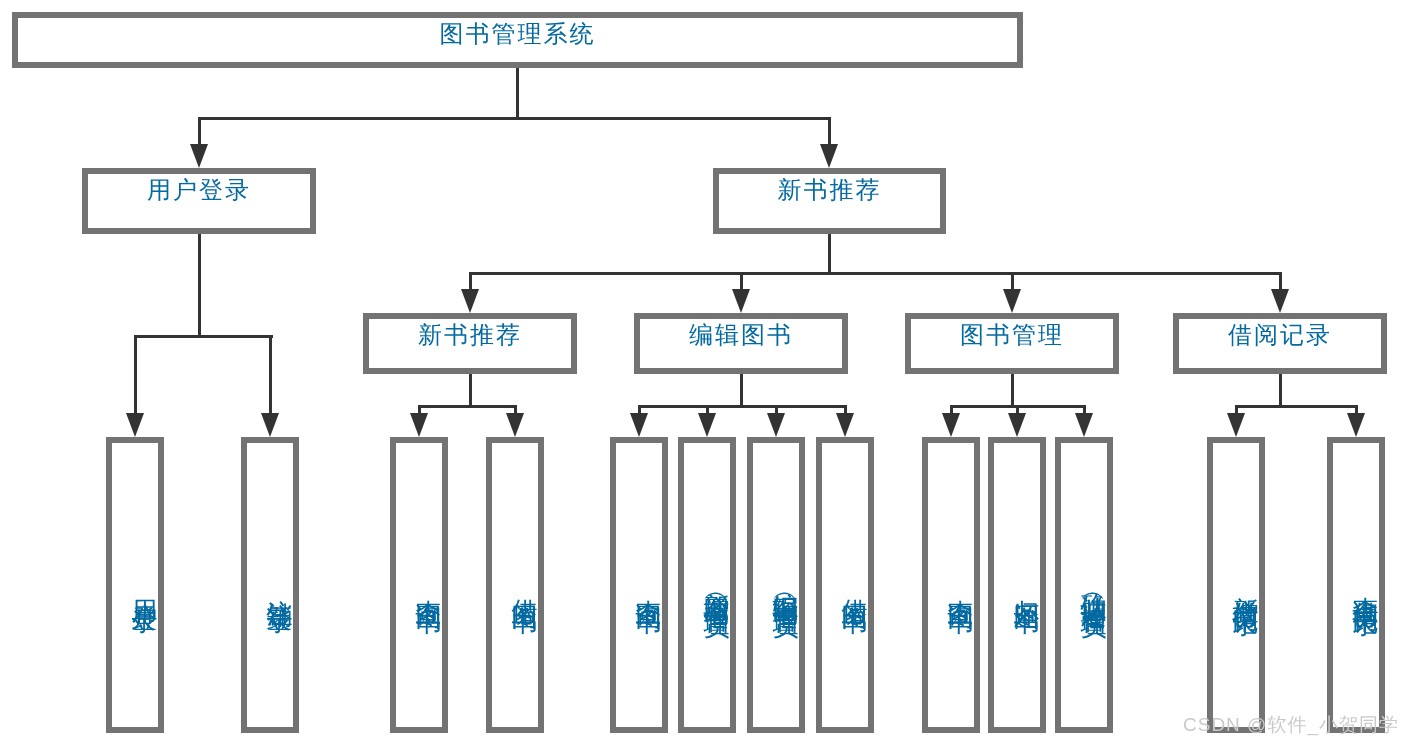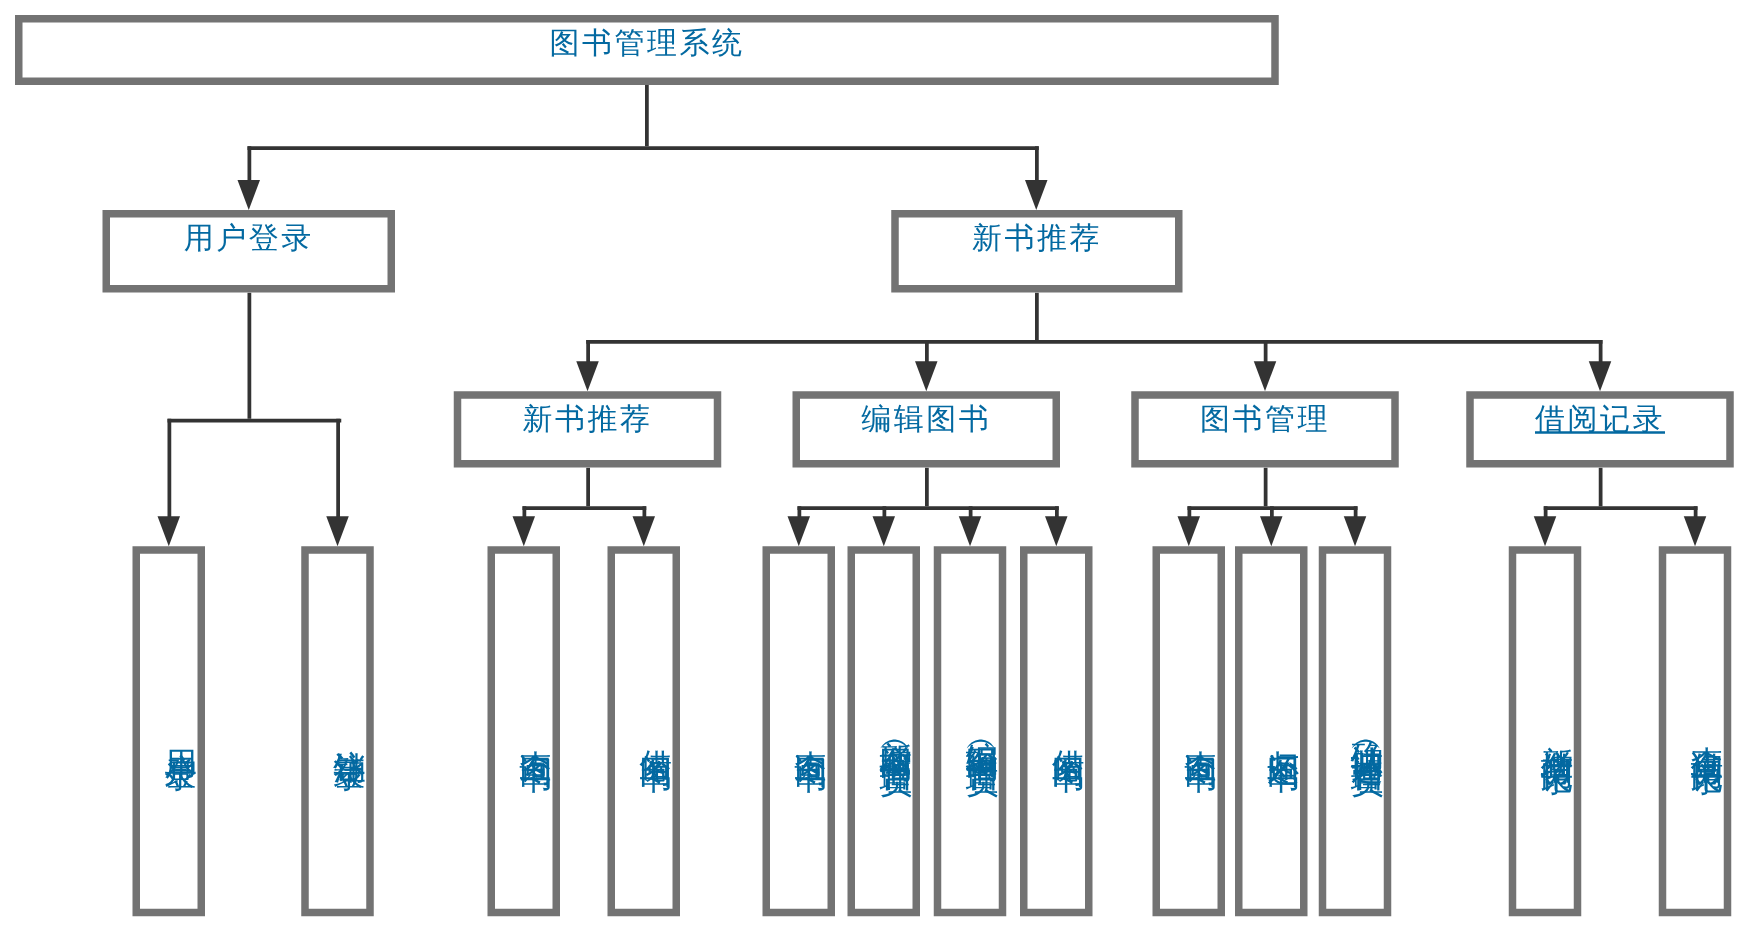--- a/index.html
+++ b/index.html
@@ -105,21 +105,21 @@
 
   <div class="node" style="left:363px; top:313px; width:214px; height:61px;">
     <span>新书推荐</span>
   </div>
   <div class="node" style="left:634px; top:313px; width:214px; height:61px;">
     <span>编辑图书</span>
   </div>
   <div class="node" style="left:905px; top:313px; width:214px; height:61px;">
     <span>图书管理</span>
   </div>
-  <div class="node" style="left:1173px; top:313px; width:214px; height:61px;text-decoration:underline;">
+  <div class="node" style="left:1173px; top:313px; width:214px; height:61px;">
     <span>借阅记录</span>
   </div>
 
   <div class="vline" style="left:469px; top:374px; width:3px; height:31px;"></div>
   <div class="hline" style="left:418px; top:405px; width:99px; height:3px;"></div>
   <div class="vline" style="left:418px; top:405px; width:3px; height:12px;"></div>
   <div class="arrow" style="left:410px; top:413px;"></div>
   <div class="vline" style="left:514px; top:405px; width:3px; height:12px;"></div>
   <div class="arrow" style="left:506px; top:413px;"></div>
 
@@ -187,14 +187,15 @@
     <span>确认归还（管理员）</span>
   </div>
 
   <div class="node leaf" style="left:1207px; top:437px; width:58px; height:296px;">
     <span>新增借阅记录</span>
   </div>
   <div class="node leaf" style="left:1327px; top:437px; width:58px; height:296px;">
     <span>查询借阅记录</span>
   </div>
 
+  <div class="watermark">CSDN @软件_小贺同学</div>
 
 </div>
 
 </body></html>

